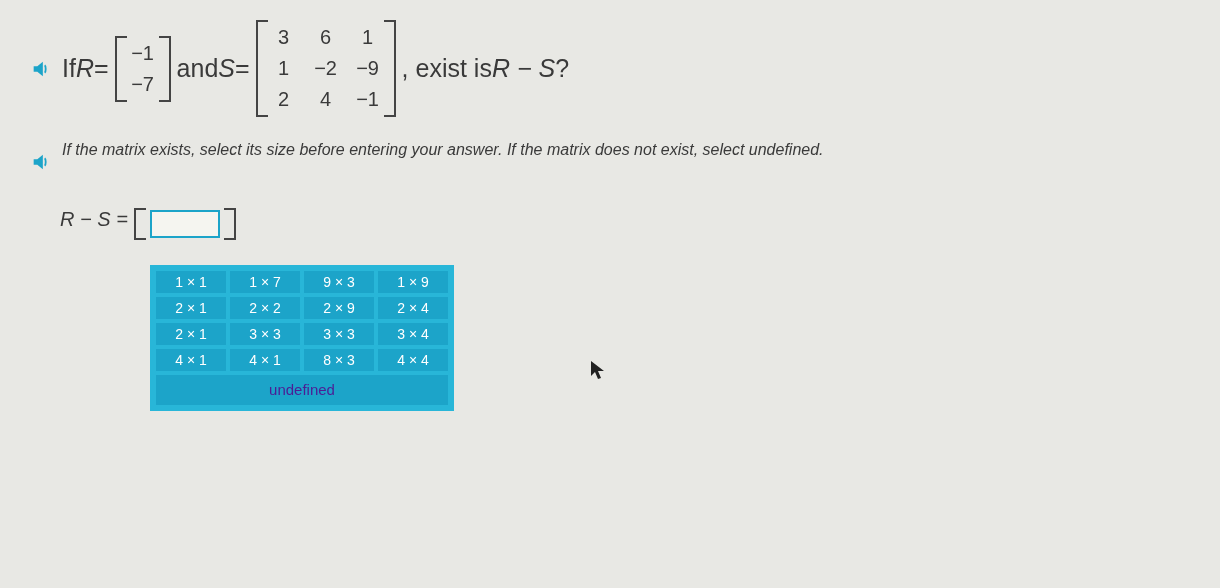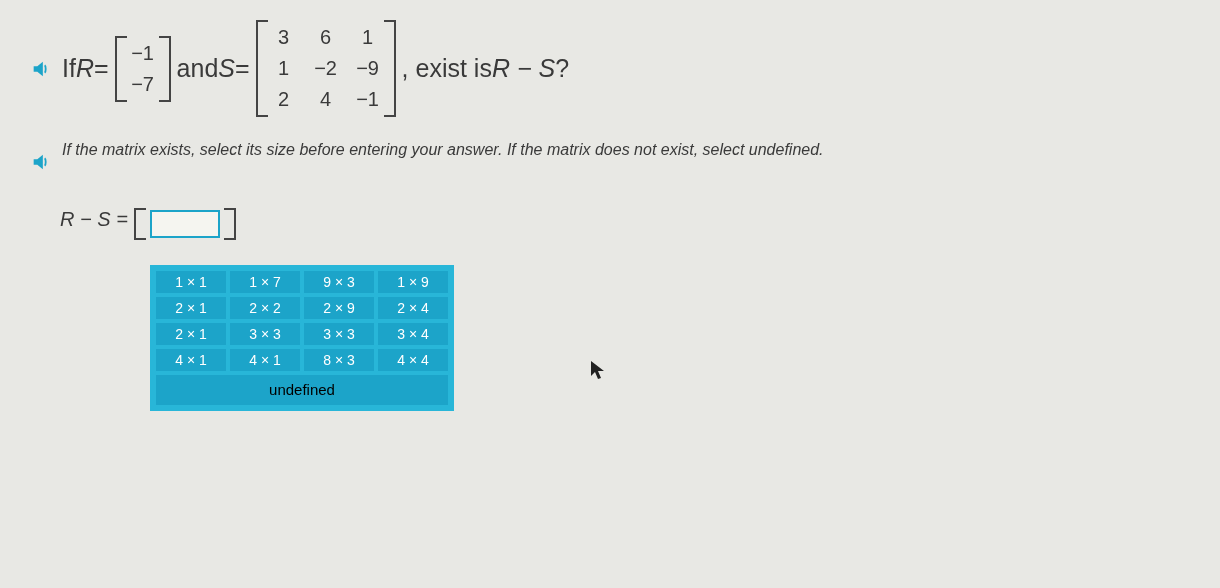--- a/index.html
+++ b/index.html
@@ -86,21 +86,21 @@
     font-size: 14px;
     display: flex;
     align-items: center;
     justify-content: center;
     cursor: pointer;
     font-family: inherit;
   }
   .undef-btn {
     margin-top: 4px;
     background: #1ca4c9;
-    color: #000000;
+    color: #4c1d95;
     border: none;
     height: 30px;
     width: 100%;
     font-size: 15px;
     cursor: pointer;
     font-family: inherit;
   }
   .cursor {
     position: absolute;
     left: 590px;

